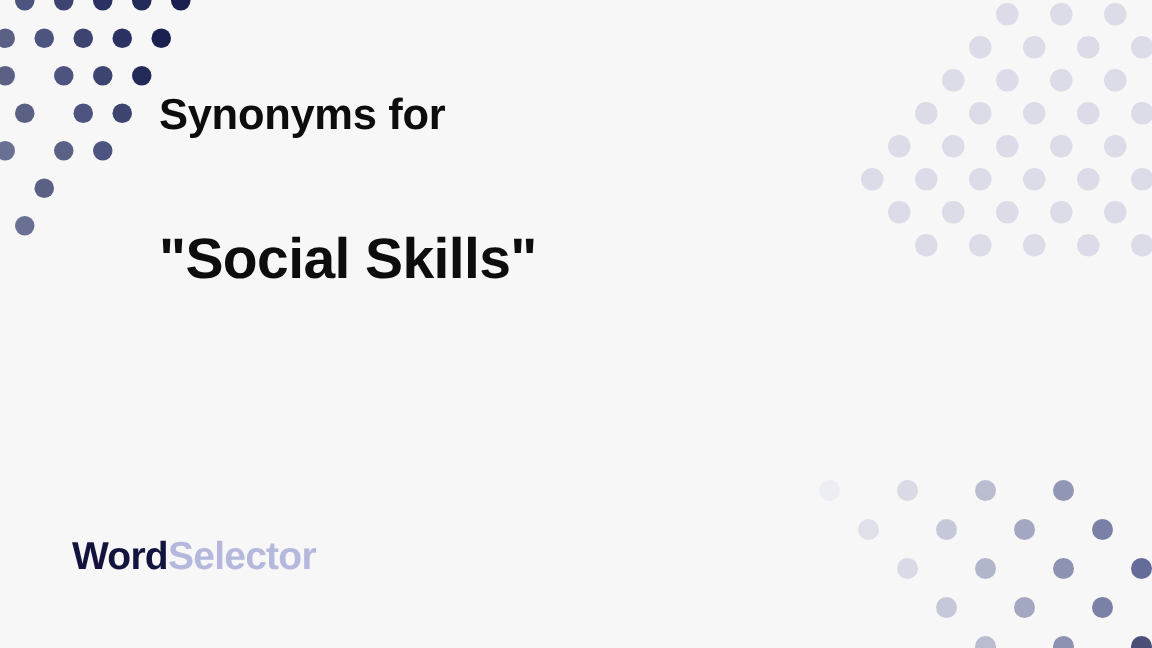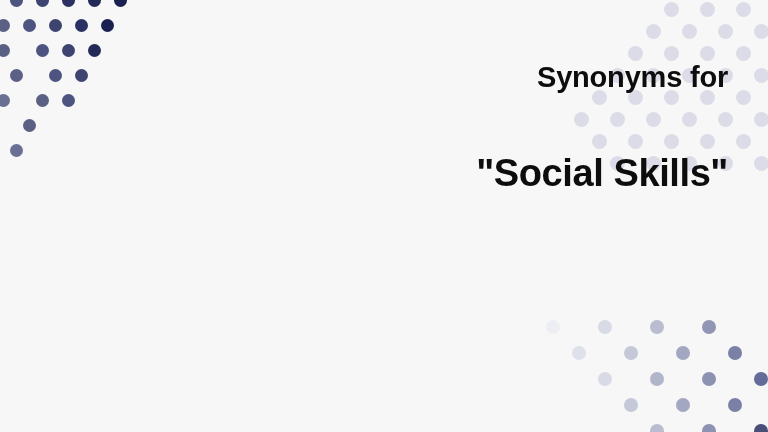--- a/index.html
+++ b/index.html
@@ -35,22 +35,22 @@
   #dots-top-left  { left: 0;   top: 0;    width: 180px; height: 140px; }
   #dots-top-right { right: 0;  top: 0;    width: 190px; height: 170px; }
   #dots-bottom-right { right: 0; bottom: 0; width: 230px; height: 120px; }
 
   
   #headline {
     position: absolute;
     left: 0;
     right: 0;
     top: 60px;
-    text-align: right;
-    padding: 0 40px;
+    text-align: left;
+    padding: 0 106px;
     box-sizing: border-box;
   }
   #title-line {
     font-size: 29px;
     font-weight: bold;
     color: #0d0d0d;
     letter-spacing: -0.2px;
     line-height: 1.2;
   }
   #subtitle-line {
@@ -164,14 +164,17 @@
       <span class="dot" style="left: 112px; top: 112px; width: 14px; height: 14px; background: rgb(186, 189, 208);"></span>
       <span class="dot" style="left: 164px; top: 112px; width: 14px; height: 14px; background: rgb(141, 146, 178);"></span>
       <span class="dot" style="left: 216px; top: 112px; width: 14px; height: 14px; background: rgb(74, 79, 119);"></span>
     </div>
 
   <div id="headline">
     <div id="title-line">Synonyms for</div>
     <div id="subtitle-line">"Social Skills"</div>
   </div>
 
+  <div id="logo">
+    <span id="logo-primary">Word</span><span id="logo-secondary">Selector</span>
+  </div>
 
 </div>
 
 </body></html>

